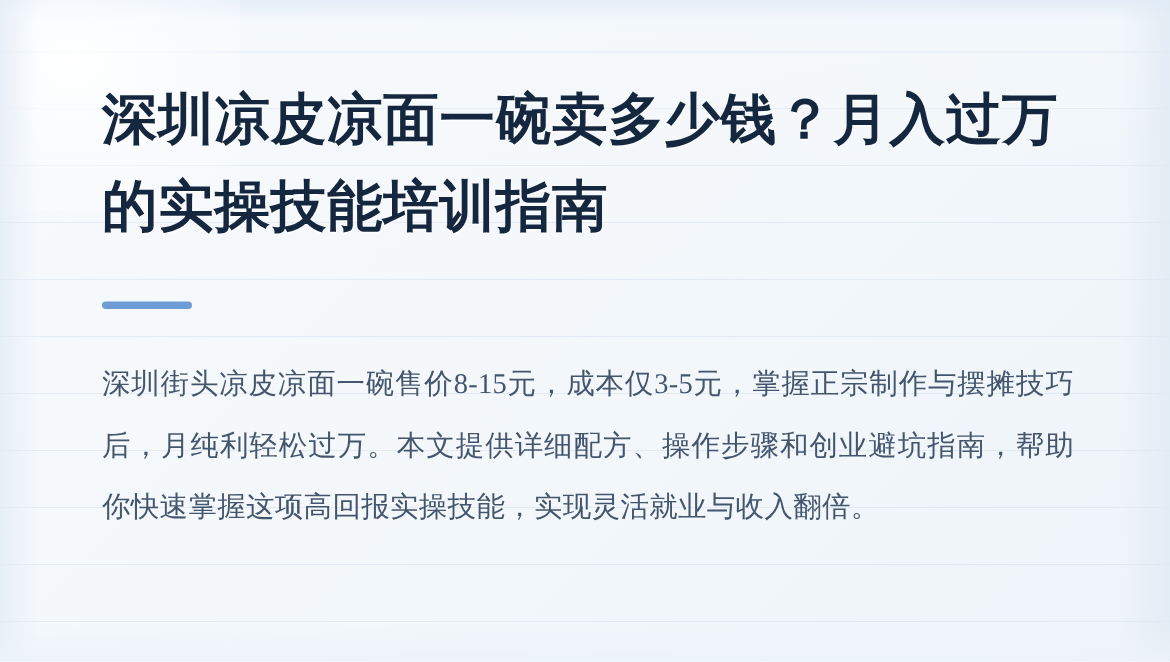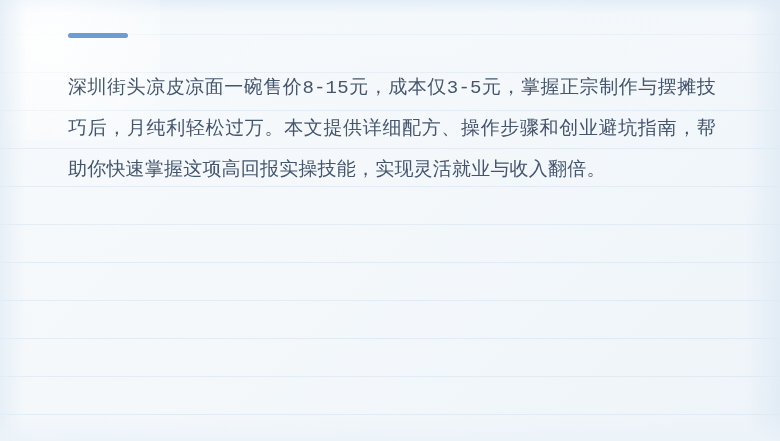--- a/index.html
+++ b/index.html
@@ -88,21 +88,21 @@
   .accent-rule {
     margin-top: 33px;
     width: 60px;
     height: 5px;
     border-radius: 2.5px;
     background: #6d9dd4;
   }
 
   .summary {
     margin-top: 30px;
-    font-family: Liberation Mono, monospace;
+    font-family: Liberation Serif, serif;
     font-size: 19px;
     line-height: 41px;
     color: #44566e;
     max-width: 648px;
     letter-spacing: 0.2px;
     text-align: justify;
     text-justify: inter-ideograph;
   }
 </style>
 </head>
@@ -110,19 +110,20 @@
 
 <div class="article-card">
 
   <div class="corner-glow"></div>
   <div class="edge-shade-left"></div>
   <div class="edge-shade-right"></div>
   <div class="edge-shade-bottom"></div>
 
   <div class="content">
 
+    <h1 class="headline">深圳凉皮凉面一碗卖多少钱？月入过万的实操技能培训指南</h1>
 
     <div class="accent-rule"></div>
 
     <p class="summary">深圳街头凉皮凉面一碗售价8-15元，成本仅3-5元，掌握正宗制作与摆摊技巧后，月纯利轻松过万。本文提供详细配方、操作步骤和创业避坑指南，帮助你快速掌握这项高回报实操技能，实现灵活就业与收入翻倍。</p>
 
   </div>
 </div>
 
 </body></html>

